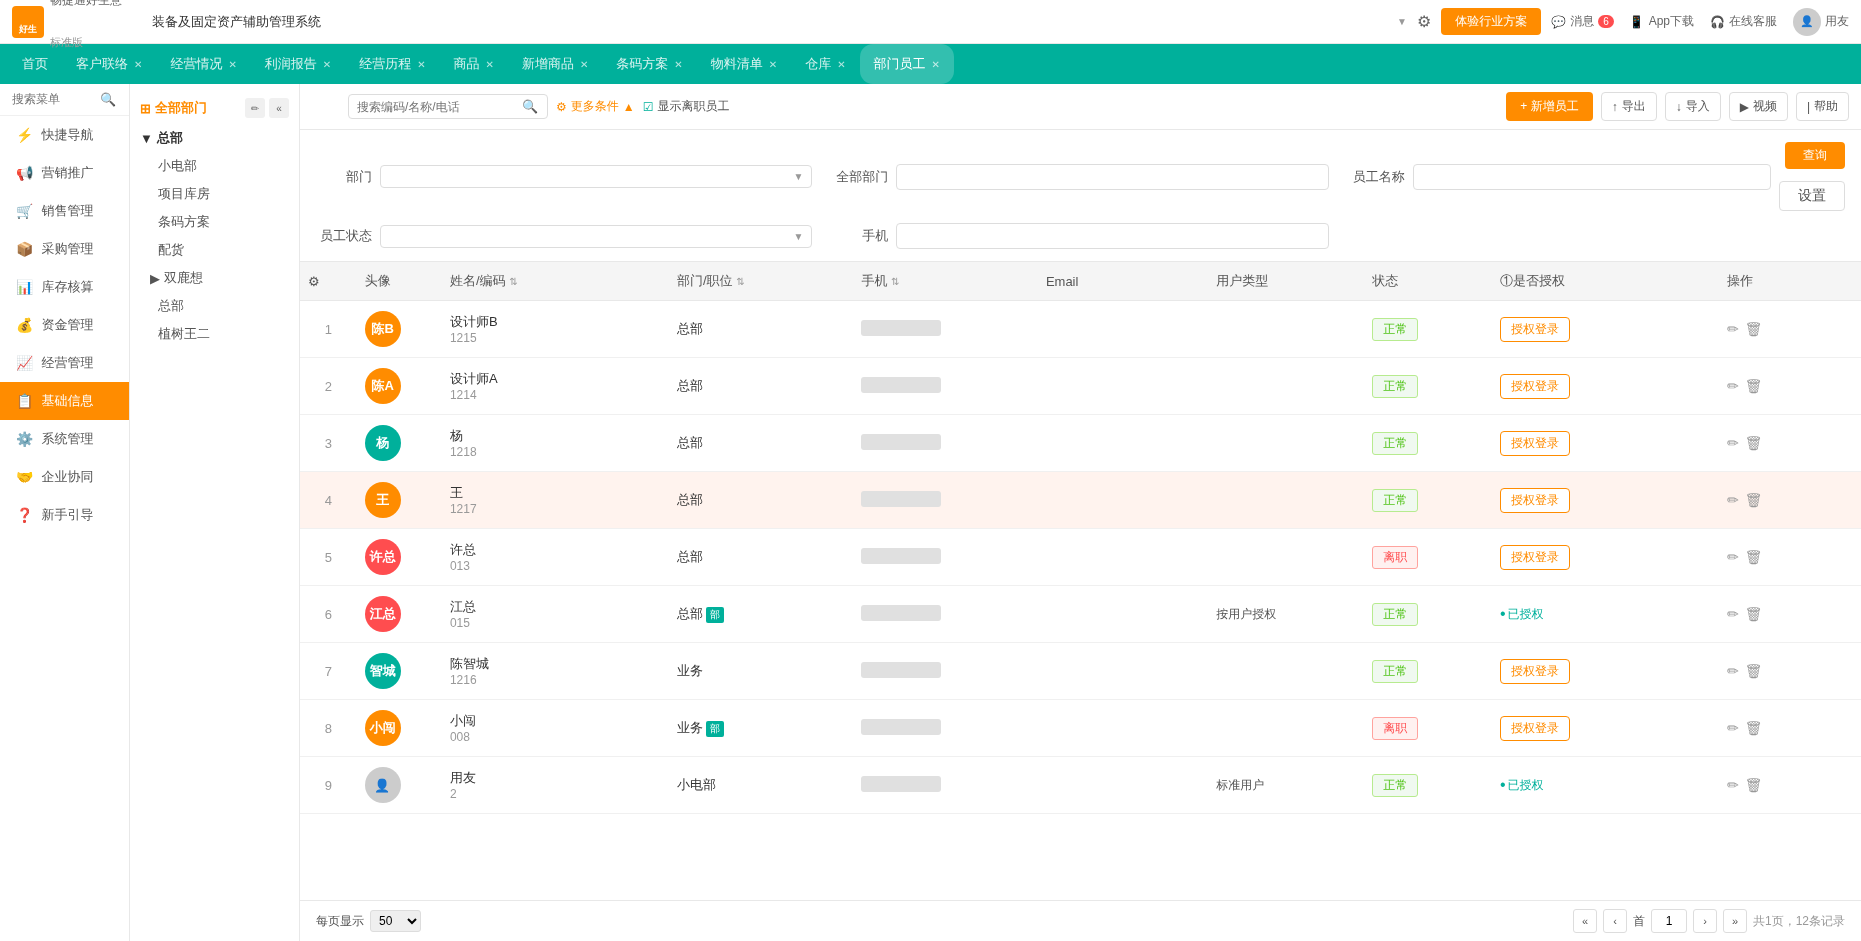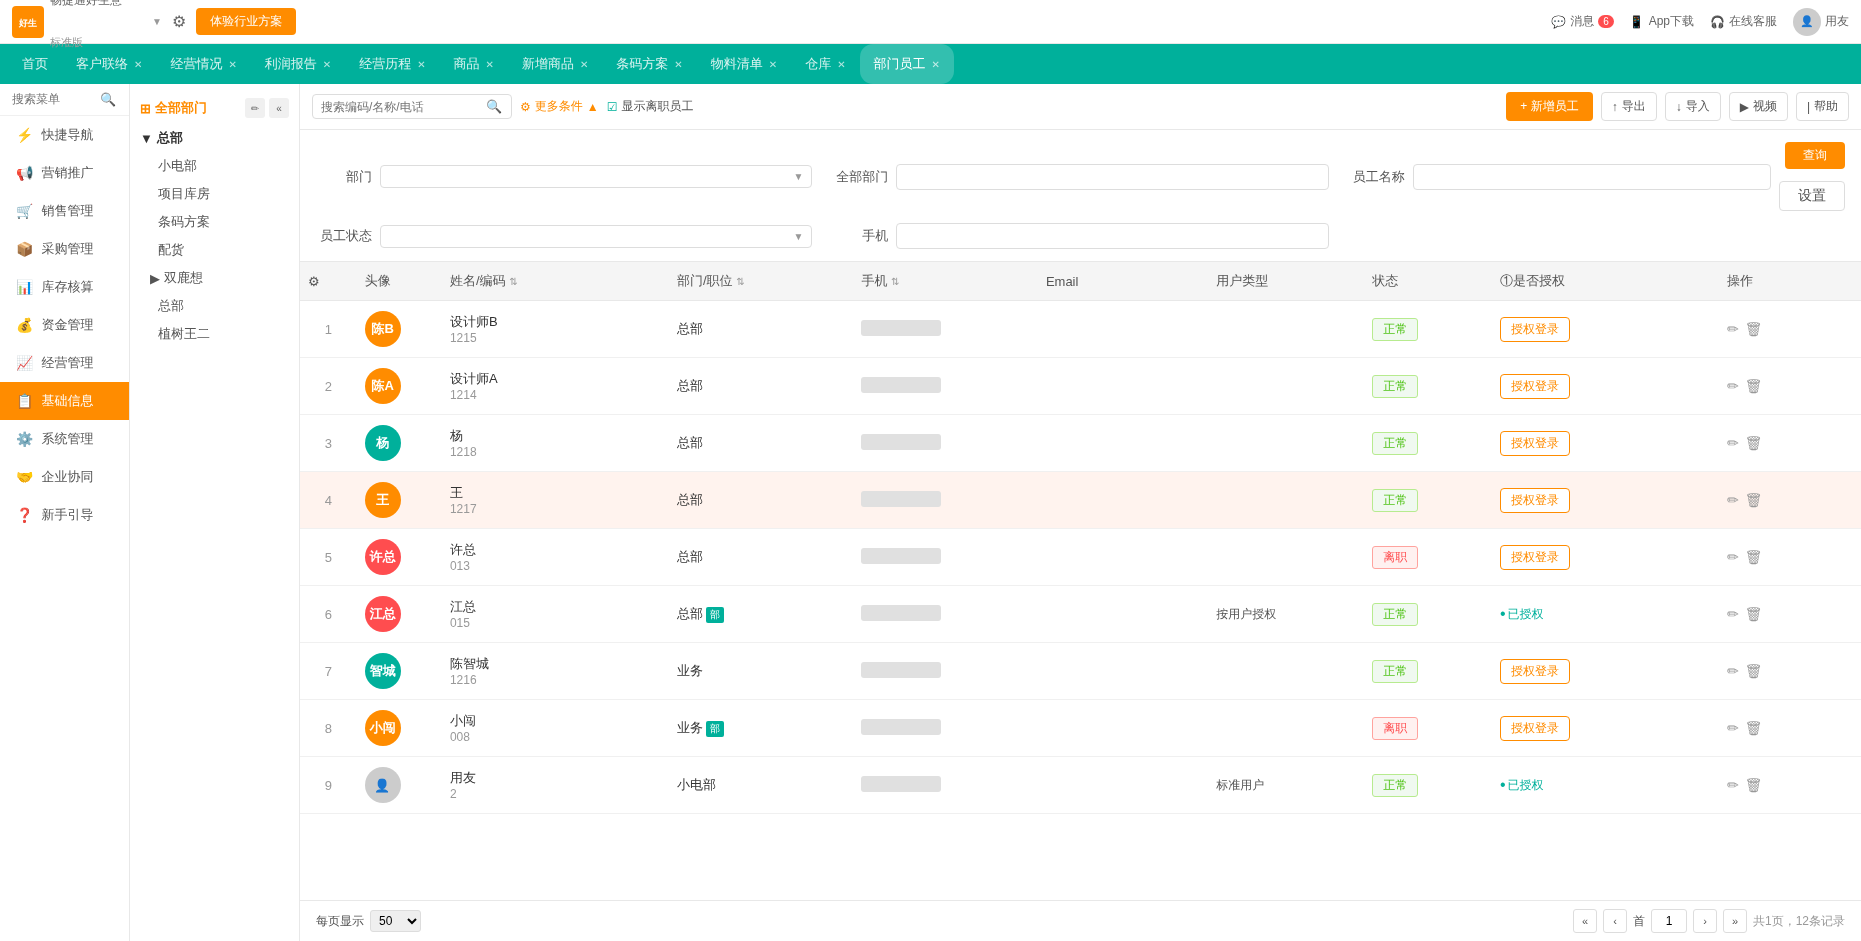--- a/index.html
+++ b/index.html
@@ -1,21 +1,21 @@
 <!DOCTYPE html>
 <html><head>
   <meta charset="utf-8">
   <style>
     * { box-sizing: border-box; margin: 0; padding: 0; }
     body { font-family: 'Microsoft YaHei', Arial, sans-serif; font-size: 13px; background: #f5f5f5; color: #333; height: 941px; overflow: hidden; }
 
     
     .top-bar { display: flex; align-items: center; height: 44px; background: #fff; border-bottom: 1px solid #e8e8e8; padding: 0 12px; gap: 10px; }
     .logo-area { display: flex; align-items: center; gap: 6px; min-width: 130px; }
-    .logo-icon { width: 32px; height: 32px; background: #ff8c00; border-radius: 4px; display: flex; align-items: center; justify-content: center; color: #fff; font-size: 10px; font-weight: bold; }
+    .logo-icon { width: 32px; height: 32px; background: #ff8c00; border-radius: 4px; display: flex; align-items: flex-end; justify-content: center; color: #fff; font-size: 10px; font-weight: bold; }
     .logo-text { font-size: 12px; color: #666; line-height: 1.3; }
     .logo-subtext { font-size: 11px; color: #999; margin-top: 27px; }
     .system-title { font-size: 13px; color: #333; flex: 1; }
     .top-bar-actions { display: flex; align-items: center; gap: 16px; margin-left: auto; }
     .top-action { display: flex; align-items: center; gap: 4px; color: #666; font-size: 12px; cursor: pointer; }
     .badge { background: #ff4d4f; color: #fff; border-radius: 10px; padding: 1px 5px; font-size: 10px; }
     .user-avatar { width: 28px; height: 28px; background: #ccc; border-radius: 50%; display: flex; align-items: center; justify-content: center; color: #fff; font-size: 11px; }
     .try-btn { background: #ff8c00; color: #fff; border: none; border-radius: 4px; padding: 5px 14px; font-size: 12px; cursor: pointer; }
     .settings-btn { color: #666; font-size: 16px; cursor: pointer; }
     .dropdown-arrow { font-size: 10px; color: #999; }
@@ -48,21 +48,21 @@
     .tree-icon-btn { width: 20px; height: 20px; background: #f0f0f0; border-radius: 3px; display: flex; align-items: center; justify-content: center; font-size: 10px; cursor: pointer; color: #666; }
     .tree-item { padding: 5px 10px 5px 20px; cursor: pointer; font-size: 13px; color: #555; display: flex; align-items: center; gap: 4px; }
     .tree-item.section { padding-left: 10px; color: #333; font-weight: bold; }
     .tree-item.child { padding-left: 28px; }
 
     
     .main-panel { flex: 1; display: flex; flex-direction: column; overflow: hidden; }
 
     
     .toolbar { display: flex; align-items: center; padding: 8px 12px; background: #fff; border-bottom: 1px solid #e8e8e8; gap: 8px; }
-    .search-box { display: flex; align-items: center; border: 1px solid #ddd; border-radius: 4px; padding: 4px 8px; gap: 4px; width: 200px; }
+    .search-box { display: flex; align-items: center; border: 1px solid #ddd; border-radius: 4px; padding: 4px 8px; gap: 4px; width: 200px; margin-left: 36px; }
     .search-box input { border: none; outline: none; font-size: 12px; width: 100%; }
     .filter-btn { display: flex; align-items: center; gap: 4px; color: #ff8c00; font-size: 12px; cursor: pointer; }
     .show-departed { display: flex; align-items: center; gap: 4px; font-size: 12px; color: #555; cursor: pointer; }
     .show-departed .checkbox-icon { color: #00b09b; }
     .toolbar-right { margin-left: auto; display: flex; align-items: center; gap: 8px; }
     .btn-primary { background: #ff8c00; color: #fff; border: none; border-radius: 4px; padding: 6px 14px; font-size: 12px; cursor: pointer; display: flex; align-items: center; gap: 4px; }
     .btn-outline { background: #fff; color: #555; border: 1px solid #ddd; border-radius: 4px; padding: 5px 10px; font-size: 12px; cursor: pointer; display: flex; align-items: center; gap: 4px; }
 
     
     .filter-form { background: #fff; border-bottom: 1px solid #e8e8e8; padding: 12px 16px; display: grid; grid-template-columns: 1fr 1fr 1fr; gap: 12px 20px; align-items: center; }
@@ -113,20 +113,21 @@
       <svg width="20" height="20" viewBox="0 0 20 20" fill="none">
         <rect width="20" height="20" rx="3" fill="#ff8c00"></rect>
         <text x="10" y="14" text-anchor="middle" fill="white" font-size="9" font-weight="bold">好生</text>
       </svg>
     </div>
     <div>
       <div class="logo-text">畅捷通好生意</div>
       <div class="logo-subtext">标准版</div>
     </div>
   </div>
+  <span class="system-title">装备及固定资产辅助管理系统</span>
   <span class="dropdown-arrow">▼</span>
   <span class="settings-btn">⚙</span>
   <button class="try-btn">体验行业方案</button>
   <div class="top-bar-actions">
     <div class="top-action">
       <span>💬</span>
       <span>消息</span>
       <span class="badge">6</span>
     </div>
     <div class="top-action">

